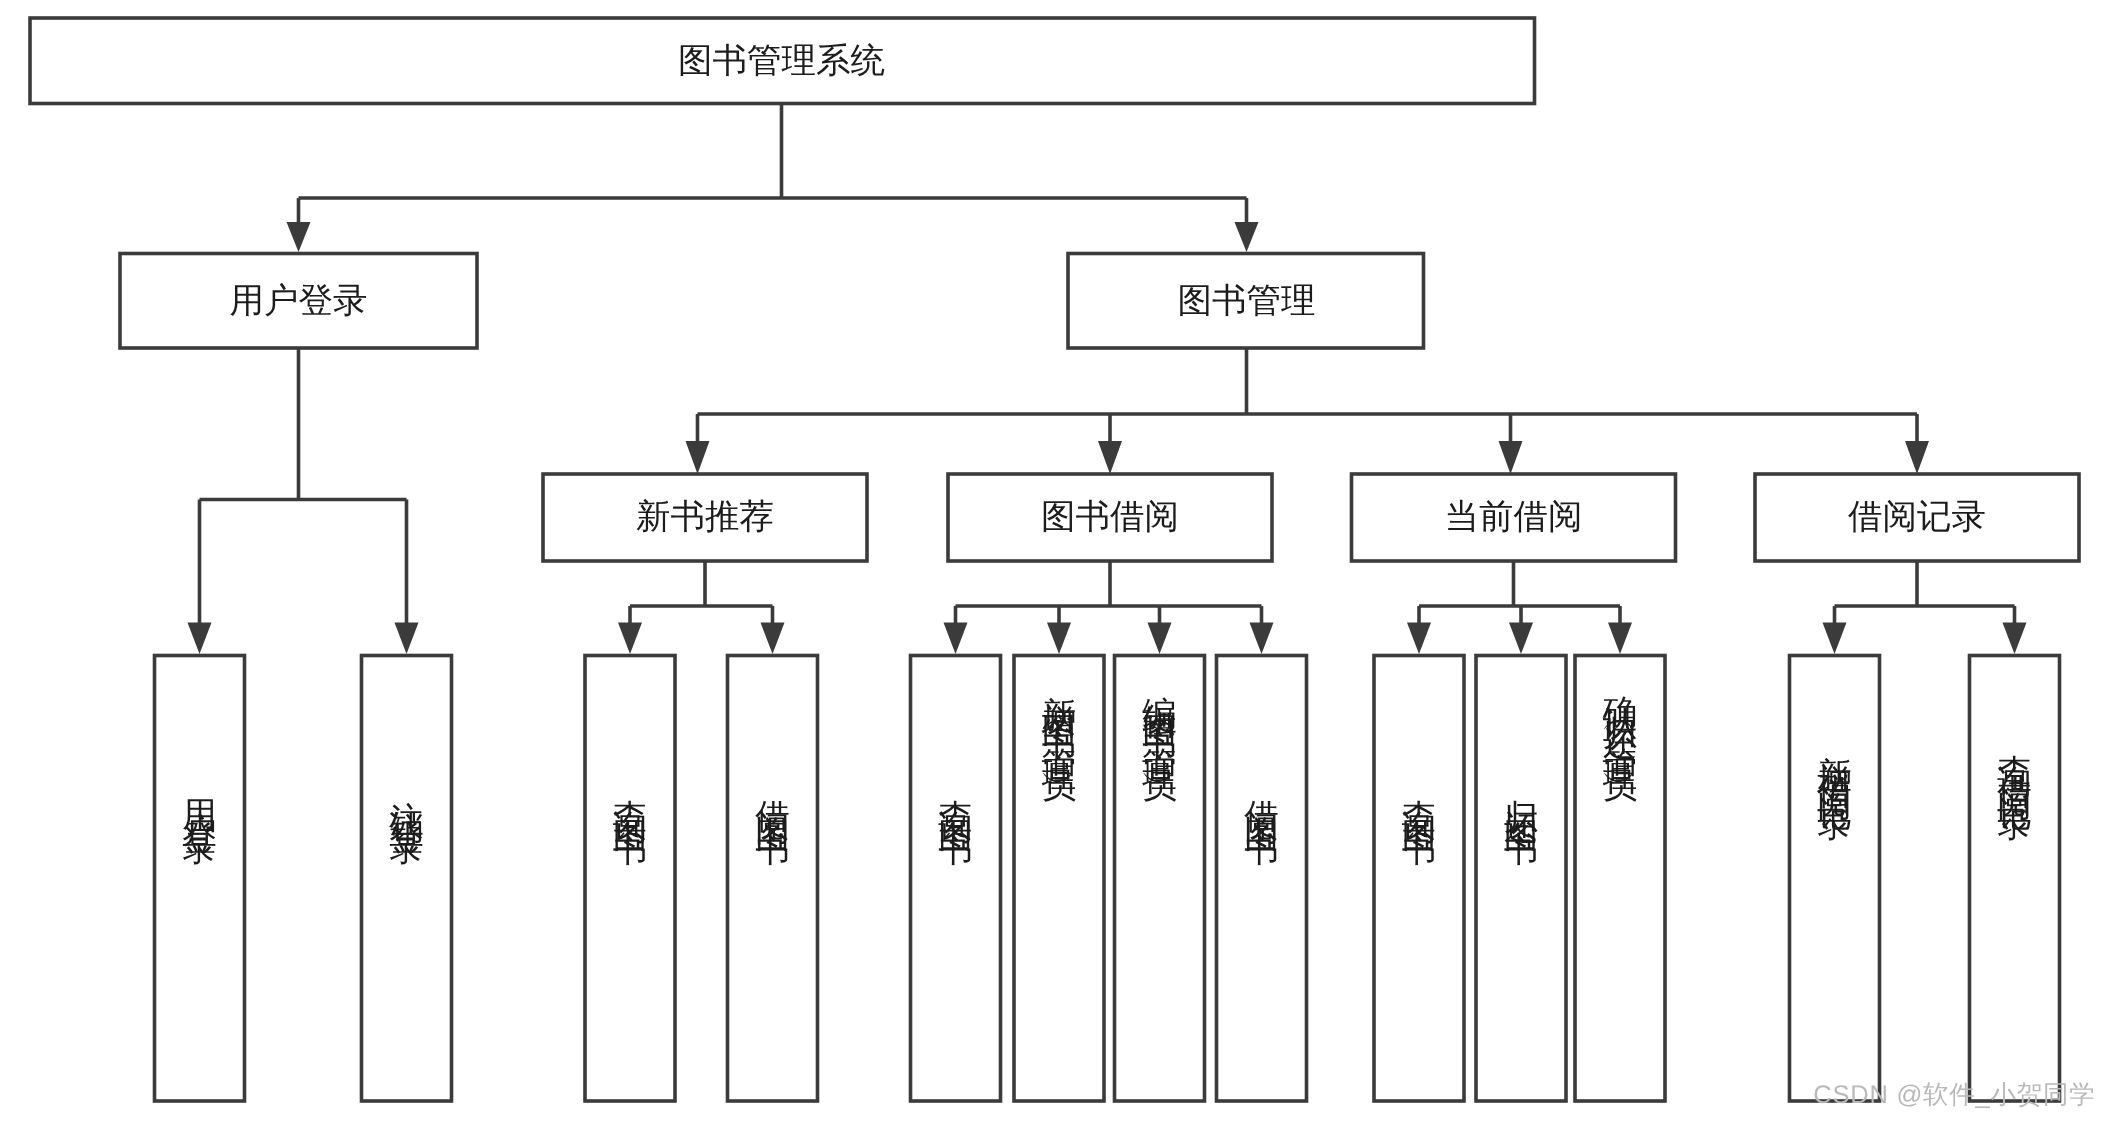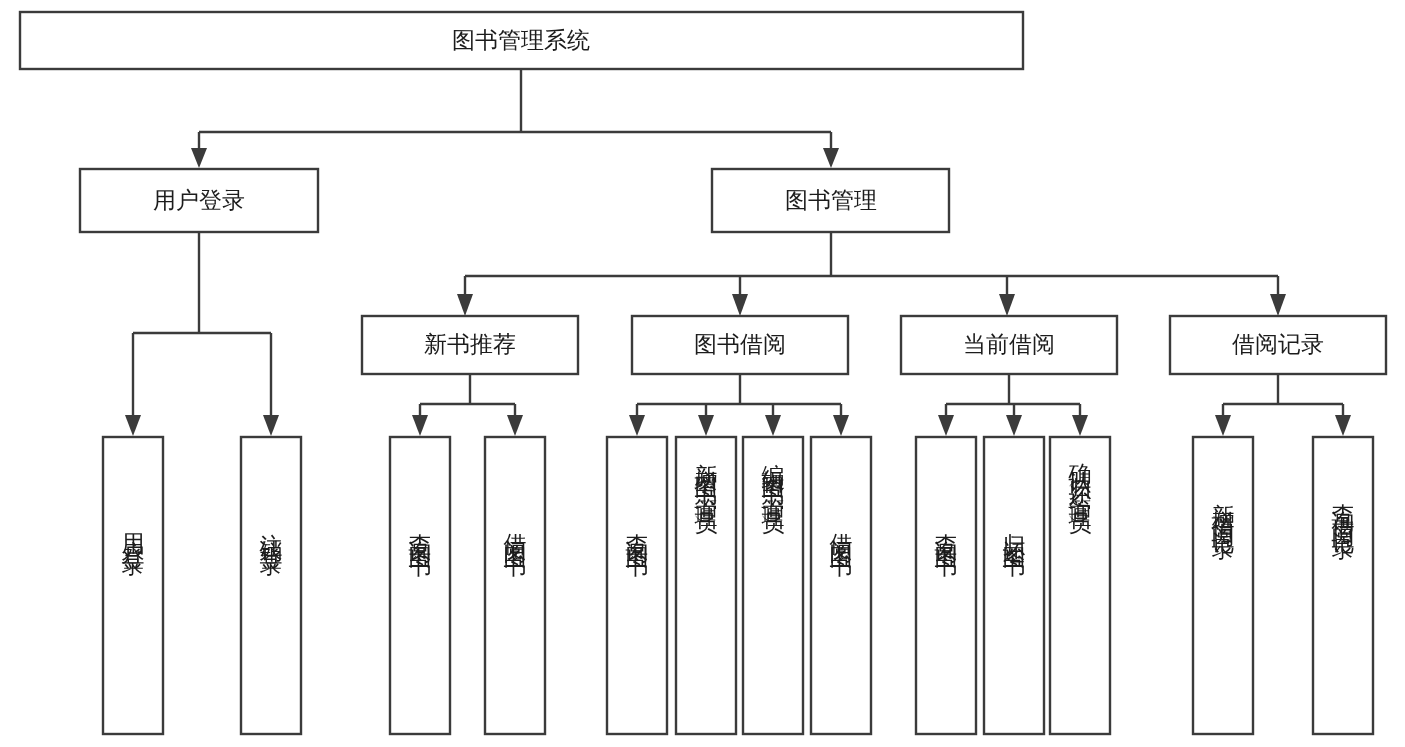--- a/index.html
+++ b/index.html
@@ -242,14 +242,15 @@
     <span class="leaf-label" style="margin-top:8px;">确认归还（管理员）</span>
   </div>
 
   <div class="leaf-label-wrap" style="left:1193px; top:437px; width:60px; height:297px;">
     <span class="leaf-label" style="margin-top:48px;">新增借阅记录</span>
   </div>
   <div class="leaf-label-wrap" style="left:1313px; top:437px; width:60px; height:297px;">
     <span class="leaf-label" style="margin-top:48px;">查询借阅记录</span>
   </div>
 
+  <div class="watermark">CSDN @软件_小贺同学</div>
 
 </div>
 
 </body></html>

